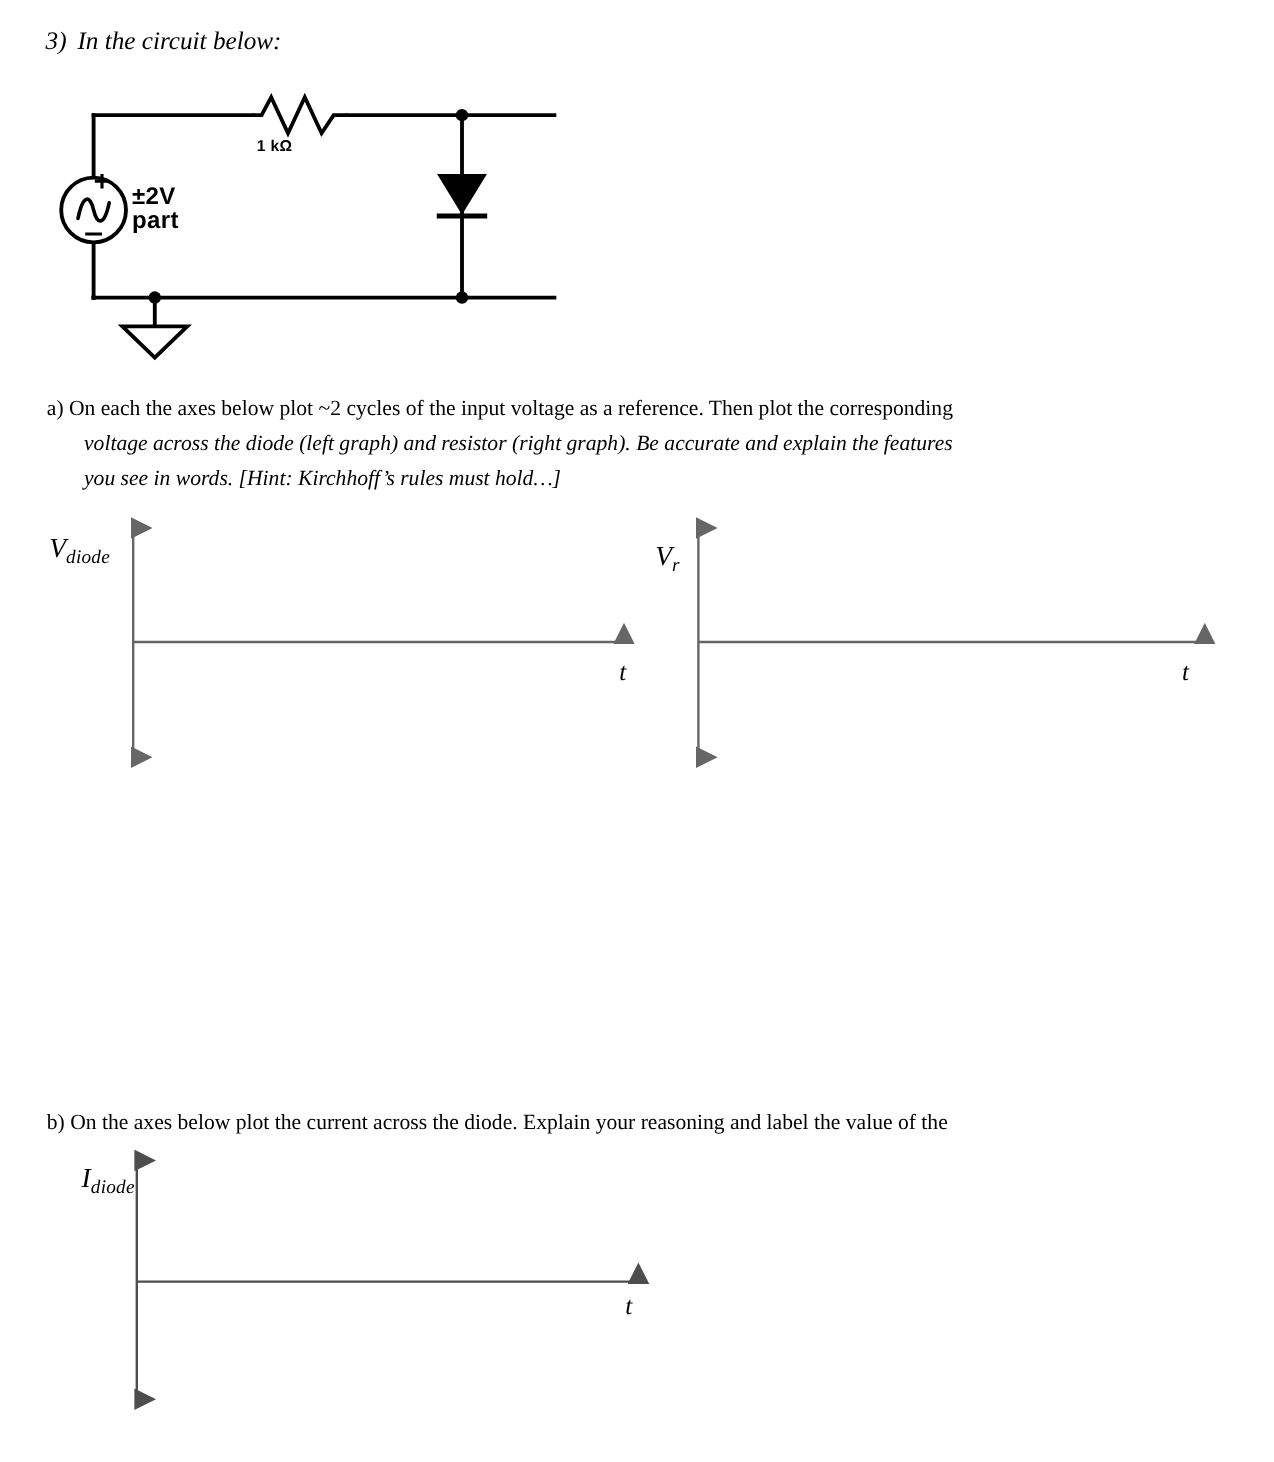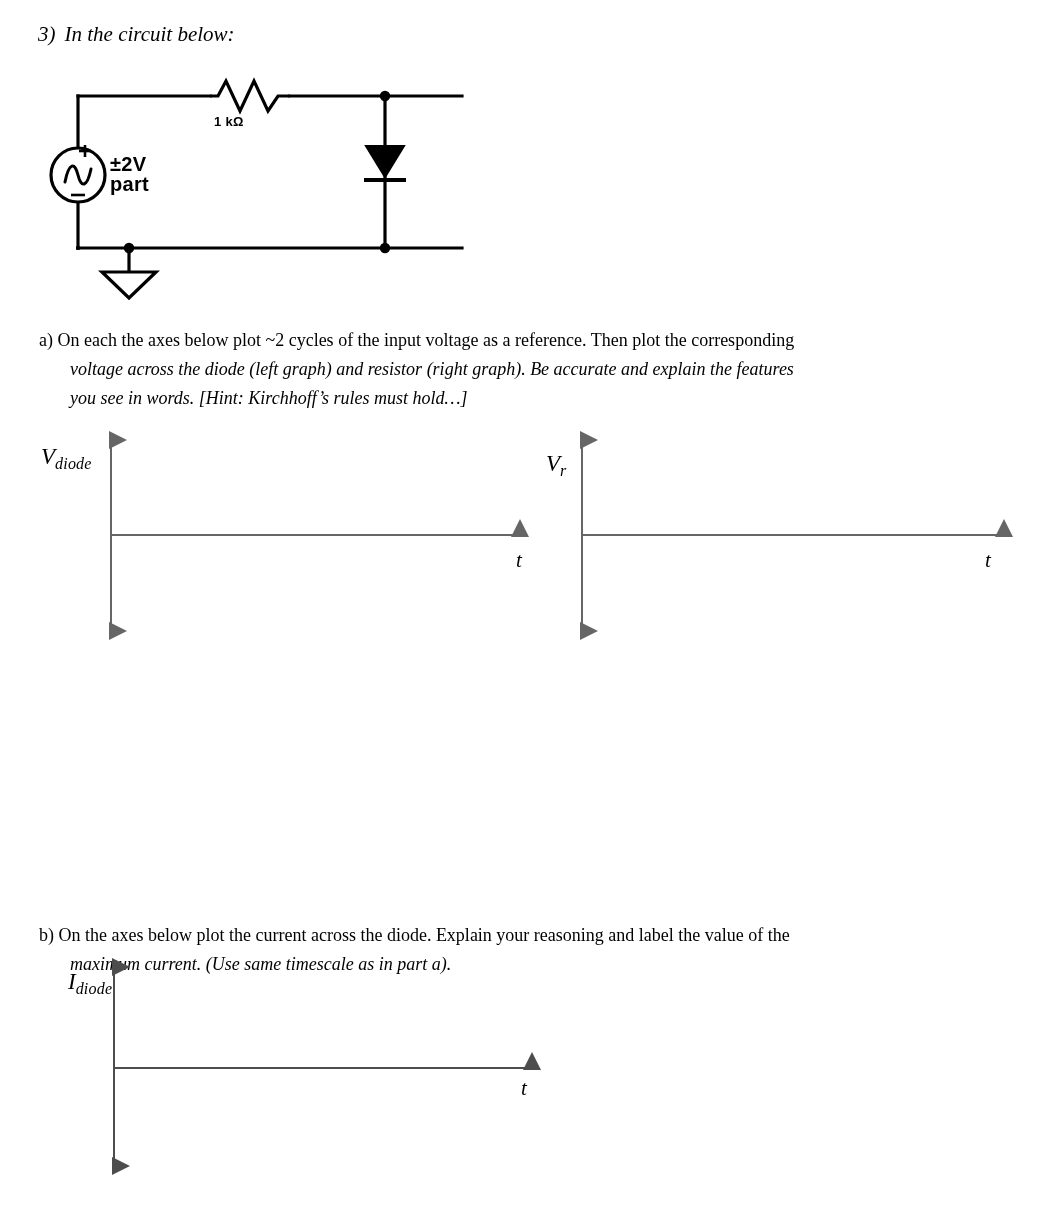--- a/index.html
+++ b/index.html
@@ -184,21 +184,20 @@
       <line x1="14" y1="12" x2="14" y2="203" marker-start="url(#ah-up2)" marker-end="url(#ah-down2)"></line>
       <line x1="14" y1="107" x2="436" y2="107" marker-end="url(#ah-right2)"></line>
     </g>
   </svg>
 </div>
 <div class="abs axis-label" id="lbl-vr"><span>V</span><span class="sub">r</span></div>
 <div class="abs t-label" id="t-right">t</div>
 
 <div class="abs para" id="para-b">
   <span class="line">b) On the axes below plot the current across the diode. Explain your reasoning and label the value of the</span>
-  <span class="line ind">maximum current. (Use same timescale as in part a).</span>
 </div>
 
 <div class="abs graph" id="graph-cur">
   <svg width="460" height="220" viewBox="0 0 460 220" xmlns="http://www.w3.org/2000/svg">
     <defs>
       <marker id="ah-up3" markerWidth="9" markerHeight="9" refX="4.5" refY="8" orient="auto">
         <polygon points="4.5,0 9,9 0,9" fill="#4d4d4d"></polygon>
       </marker>
       <marker id="ah-down3" markerWidth="9" markerHeight="9" refX="4.5" refY="8" orient="auto">
         <polygon points="4.5,0 9,9 0,9" fill="#4d4d4d"></polygon>

